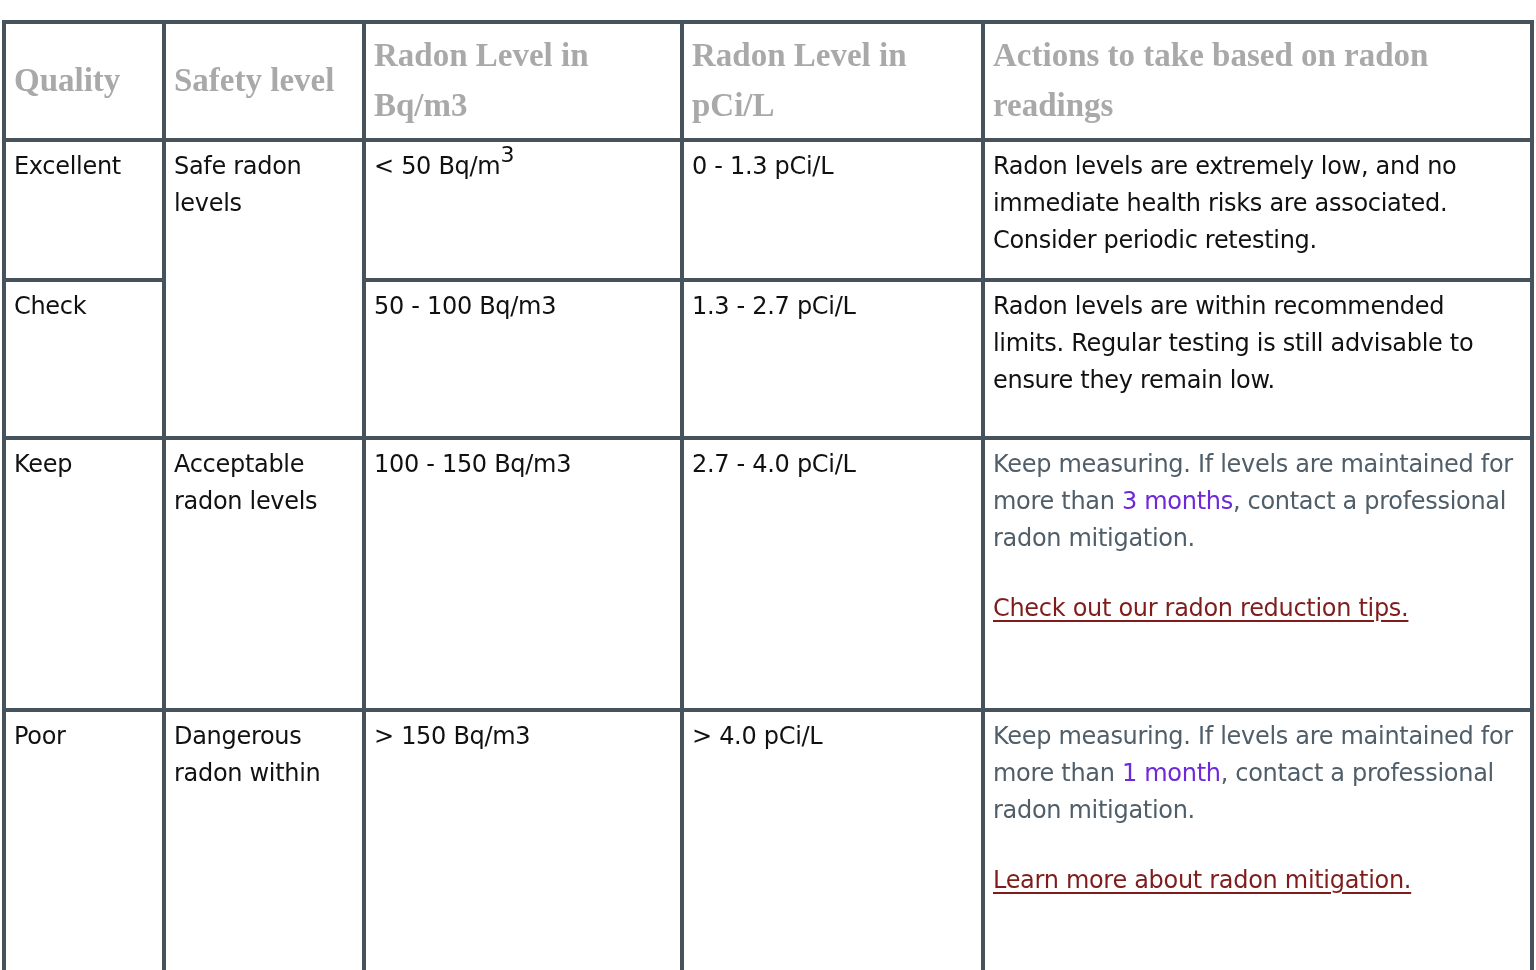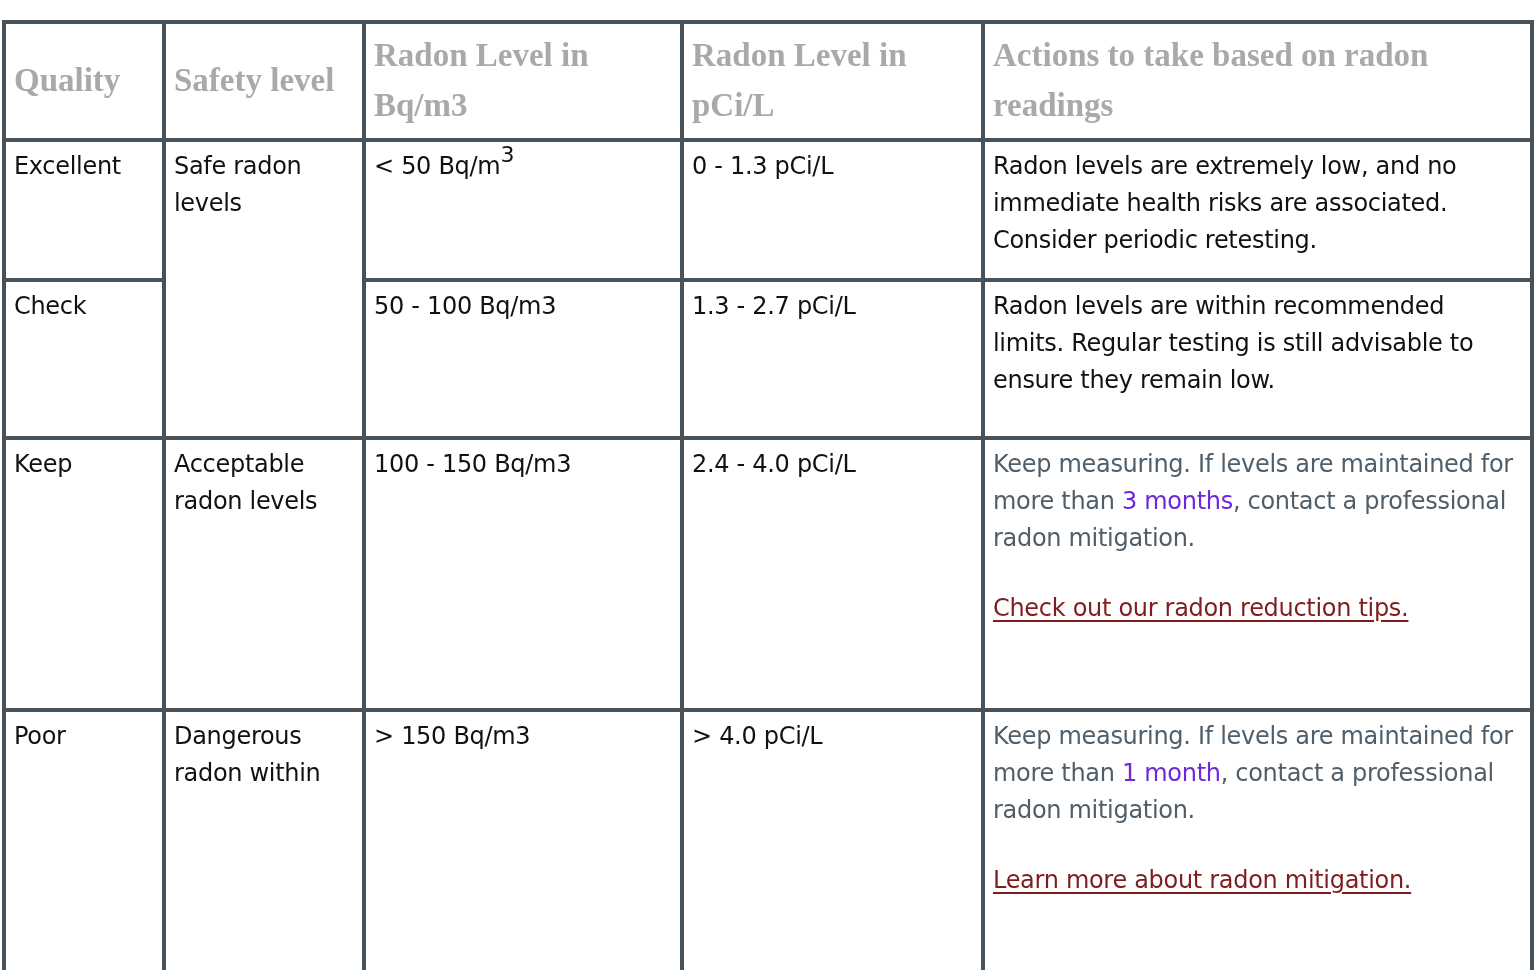--- a/index.html
+++ b/index.html
@@ -73,21 +73,21 @@
     <td>Check</td>
     <td>50 - 100 Bq/m3</td>
     <td>1.3 - 2.7 pCi/L</td>
     <td>Radon levels are within recommended limits. Regular testing is still advisable to ensure they remain low.</td>
   </tr>
 
   <tr class="r3">
     <td>Keep</td>
     <td>Acceptable radon levels</td>
     <td>100 - 150 Bq/m3</td>
-    <td>2.4 - 4.0 pCi/L</td>
+    <td>2.7 - 4.0 pCi/L</td>
     <td class="muted">
       <div><span>Keep measuring. If levels are maintained for more than </span><b>3 months</b><span>, contact a professional radon mitigation.</span></div>
       <div class="gap"></div>
       <a class="link" href="#">Check out our radon reduction tips.</a>
     </td>
   </tr>
 
   <tr class="r4">
     <td>Poor</td>
     <td>Dangerous radon within</td>

